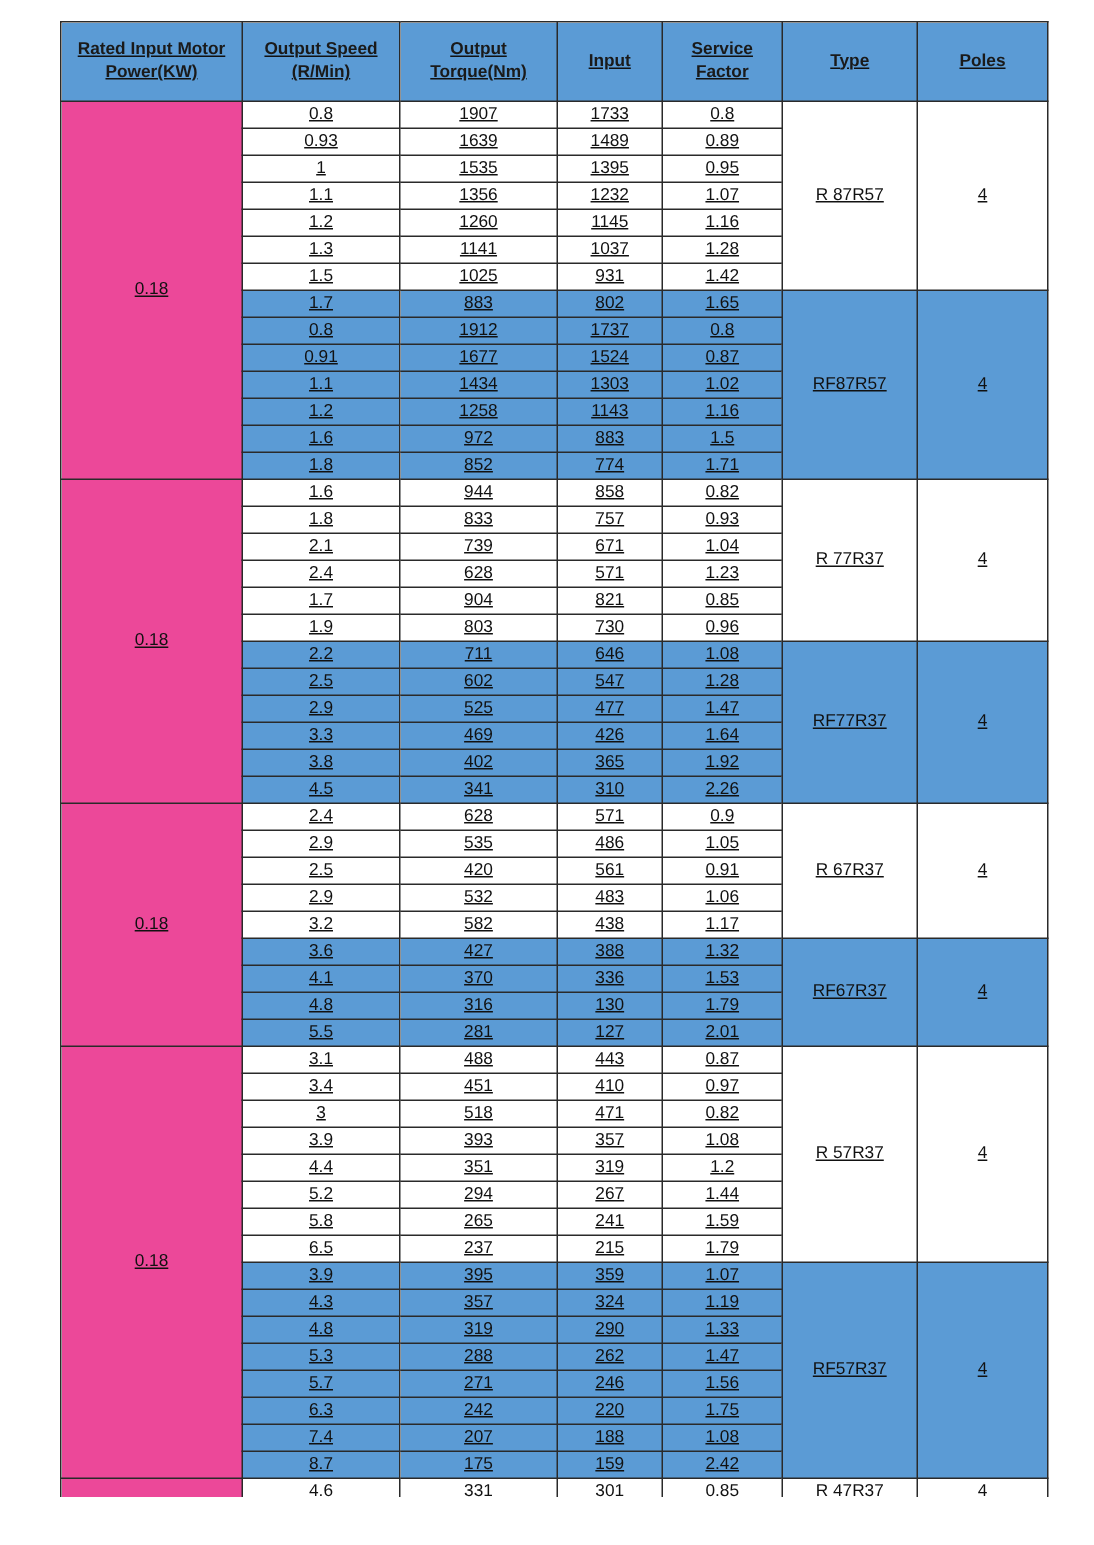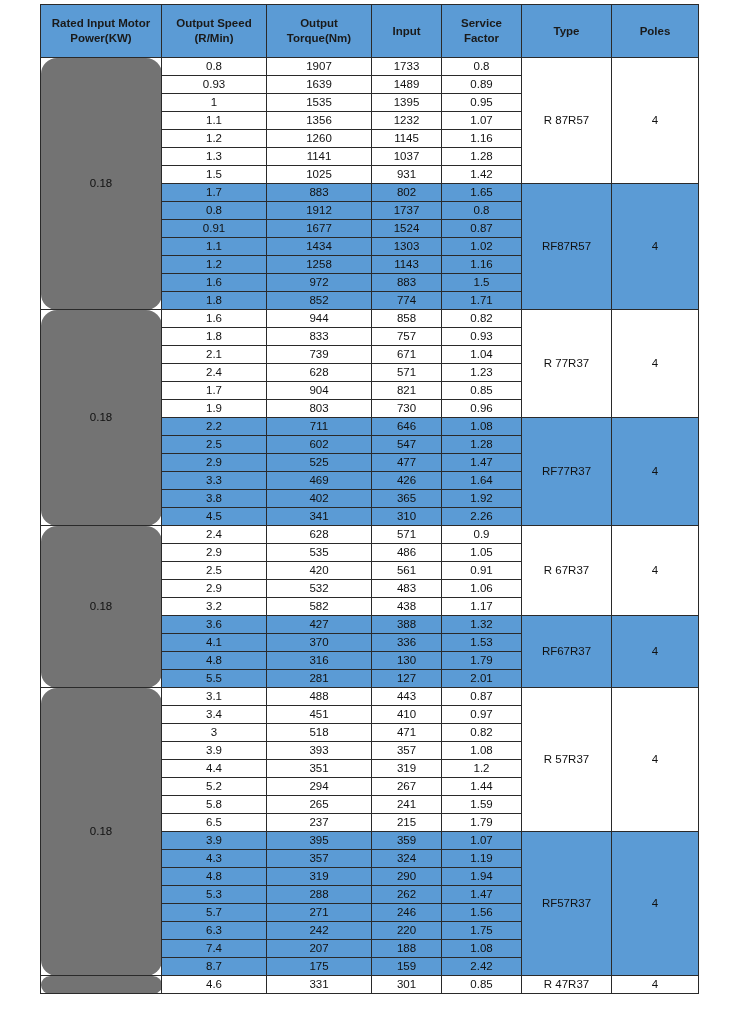--- a/index.html
+++ b/index.html
@@ -1,25 +1,25 @@
 <!DOCTYPE html>
 <html><head>
 <meta charset="utf-8">
 <style>
   html, body { margin:0; padding:0; background:#ffffff; }
   body { width:729px; height:1030px; position:relative; overflow:hidden;
          font-family:"Liberation Sans", sans-serif; color:#111; }
-  #tbl { position:absolute; left:40px; top:4px; border-collapse:collapse; table-layout:fixed; }
+  #tbl { position:absolute; left:40px; top:14px; border-collapse:collapse; table-layout:fixed;text-decoration:underline; }
   #tbl td, #tbl th { border:1px solid #2a2a2a; padding:0; text-align:center; vertical-align:middle;
                      font-size:11.5px; line-height:17px; height:17px; overflow:hidden; white-space:nowrap; }
   #tbl th { background:#5b9bd5; font-weight:bold; font-size:11.5px; line-height:15px; height:52px;
             white-space:normal; color:#1a1a1a; }
   #tbl td.blue { background:#5b9bd5; }
   #tbl td.white { background:#ffffff; }
-  #tbl td.power { background:#737373;border-radius:16px; }
+  #tbl td.power { background:#ec4899; }
   .clip { position:absolute; left:0; top:998px; width:729px; height:32px; background:#fff; }
 </style>
 </head>
 <body>
 
 <table id="tbl">
   <colgroup>
     <col style="width:121px">
       <col style="width:105px">
       <col style="width:105px">
@@ -327,21 +327,21 @@
       <tr>
         <td class="blue">4.3</td>
         <td class="blue">357</td>
         <td class="blue">324</td>
         <td class="blue">1.19</td>
       </tr>
       <tr>
         <td class="blue">4.8</td>
         <td class="blue">319</td>
         <td class="blue">290</td>
-        <td class="blue">1.94</td>
+        <td class="blue">1.33</td>
       </tr>
       <tr>
         <td class="blue">5.3</td>
         <td class="blue">288</td>
         <td class="blue">262</td>
         <td class="blue">1.47</td>
       </tr>
       <tr>
         <td class="blue">5.7</td>
         <td class="blue">271</td>

